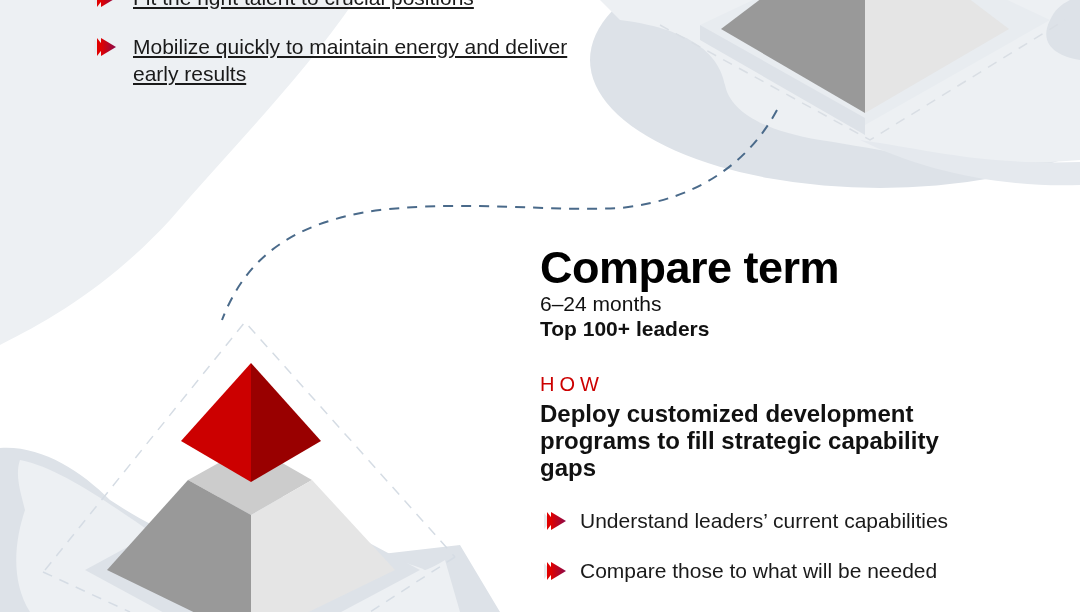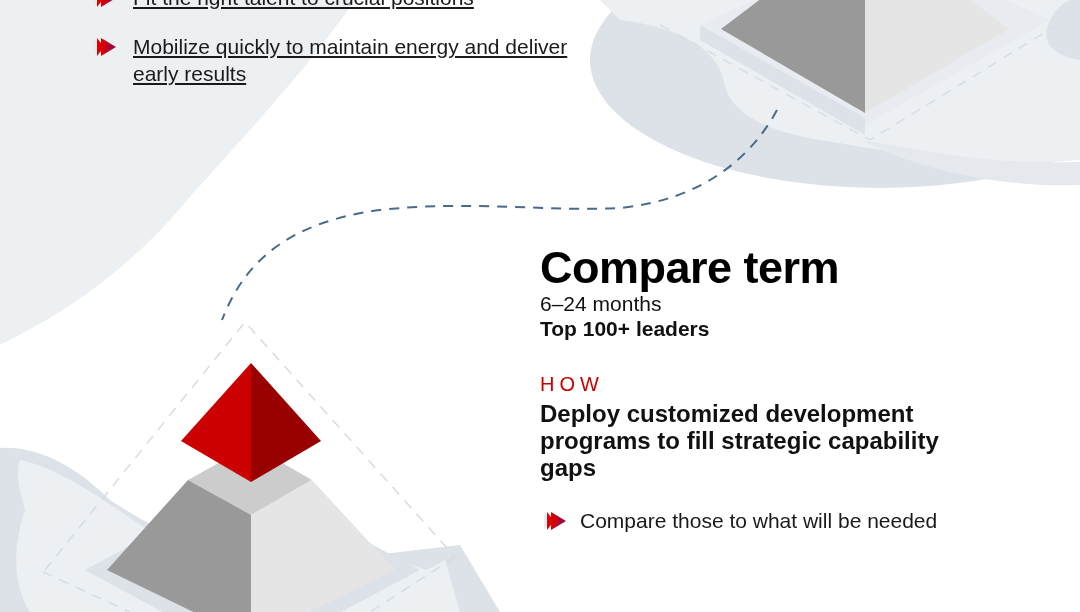--- a/index.html
+++ b/index.html
@@ -104,16 +104,24 @@
   <div class="label how-label">HOW</div>
   <div class="how-value" style="width:440px;">Deploy customized development programs to fill strategic capability gaps</div>
 
   <ul class="bullet-list medium-list">
     <li class="bullet-item">
       <svg class="bullet-icon" viewBox="0 0 26 18">
           <polygon points="2,1 9,9 2,17" fill="#e8ebee"></polygon>
           <polygon points="5,0 12,9 5,18" fill="#e00000"></polygon>
           <polygon points="9,0 24,9 9,18" fill="url(#bulletGrad)"></polygon>
         </svg>
+      <span>Understand leaders’ current capabilities</span>
+    </li>
+    <li class="bullet-item">
+      <svg class="bullet-icon" viewBox="0 0 26 18">
+          <polygon points="2,1 9,9 2,17" fill="#e8ebee"></polygon>
+          <polygon points="5,0 12,9 5,18" fill="#e00000"></polygon>
+          <polygon points="9,0 24,9 9,18" fill="url(#bulletGrad)"></polygon>
+        </svg>
       <span>Compare those to what will be needed</span>
     </li>
   </ul>
 </section>
 
 </body></html>

